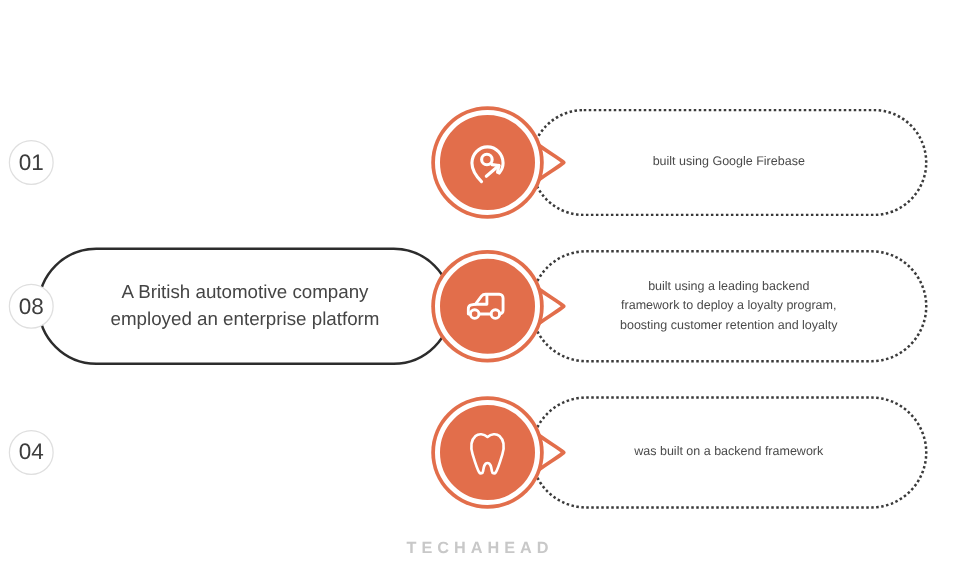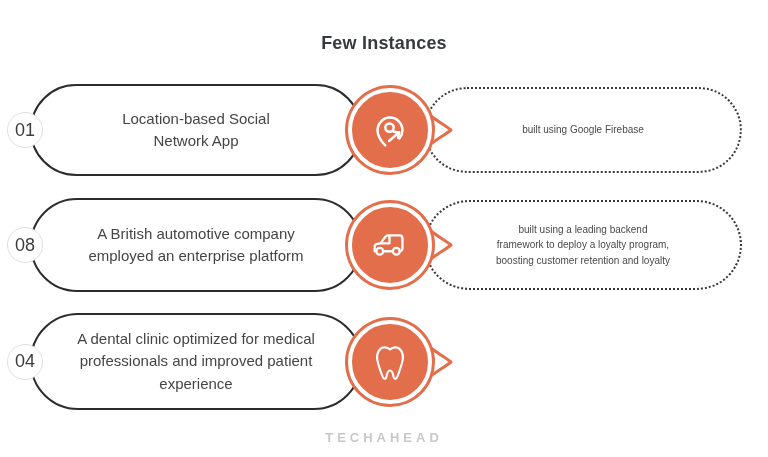--- a/index.html
+++ b/index.html
@@ -43,27 +43,22 @@
   .big-circle svg { display:block; }
 
   .footer-logo { position:absolute; top:430px; left:0; width:100%; text-align:center;
                  font-size:13px; font-weight:700; letter-spacing:4px; color:#c8c8c8; }
 </style>
 </head>
 <body>
 
 <div class="page">
 
-  <div class="title">Few Instances</div>
 
   <div class="row row-1">
-    <div class="pill">
-      <div class="pill-text">Location-based Social
-Network App</div>
-    </div>
     <div class="num-badge">01</div>
     <div class="bubble b1">
       <div class="bubble-text">built using Google Firebase</div>
     </div>
     <svg class="tail" width="36" height="44" viewBox="0 0 36 44">
       <path d="M2 2 C14 12 24 17 30 22 C24 27 14 32 2 42" fill="#ffffff" stroke="#e26e4b" stroke-width="3" stroke-linejoin="round"></path>
     </svg>
     <div class="big-circle">
       <svg width="46" height="46" viewBox="0 0 48 48" fill="none" stroke="#ffffff" stroke-width="2.6" stroke-linecap="round" stroke-linejoin="round">
         <path d="M19 40 C14.5 35.5 11 30.5 11 24.5 C11 17 16.8 11 24 11 C31.2 11 37 17 37 24.5 C37 27.6 35.8 30.4 33.8 32.8"></path>
@@ -93,26 +88,24 @@
         <path d="M9.5 30.5 L8 30.5 L8 26 C8 24.4 9 23.2 10.6 22.9 L14 22.3 L19 15.6 C19.8 14.6 21.1 14 22.4 14 L33.8 14 C35.6 14 37 15.4 37 17.2 L37 27.5 C37 29.2 35.7 30.5 34 30.5"></path>
         <path d="M23.5 14.4 L23.5 22.3 L14.4 22.3"></path>
         <path d="M17 30.5 L27 30.5"></path>
         <circle cx="13.3" cy="30.5" r="3.6"></circle>
         <circle cx="30.6" cy="30.5" r="3.6"></circle>
       </svg>
     </div>
   </div>
 
   <div class="row row-3">
-    <div class="pill">
-      <div class="pill-text">A dental clinic optimized for medical
-professionals and improved patient
-experience</div>
+    <div class="num-badge">04</div>
+    <div class="bubble b3">
+      <div class="bubble-text">was built on a backend framework</div>
     </div>
-    <div class="num-badge">04</div>
     <svg class="tail" width="36" height="44" viewBox="0 0 36 44">
       <path d="M2 2 C14 12 24 17 30 22 C24 27 14 32 2 42" fill="#ffffff" stroke="#e26e4b" stroke-width="3" stroke-linejoin="round"></path>
     </svg>
     <div class="big-circle">
       <svg width="46" height="46" viewBox="0 0 48 48" fill="none" stroke="#ffffff" stroke-width="2.2" stroke-linecap="round" stroke-linejoin="round">
         <path d="M24 11 C21 8.4 16.6 7.9 14 10.3 C10.6 13.4 9.6 19 11.6 25.6 C13.6 32.2 15.6 38.6 17.1 40.6 C18.1 42 20 41.6 20.3 39.6 C20.8 36.4 21.3 32.8 24 32.8 C26.7 32.8 27.2 36.4 27.7 39.6 C28 41.6 29.9 42 30.9 40.6 C32.4 38.6 34.4 32.2 36.4 25.6 C38.4 19 37.4 13.4 34 10.3 C31.4 7.9 27 8.4 24 11 Z"></path>
       </svg>
     </div>
   </div>
 

